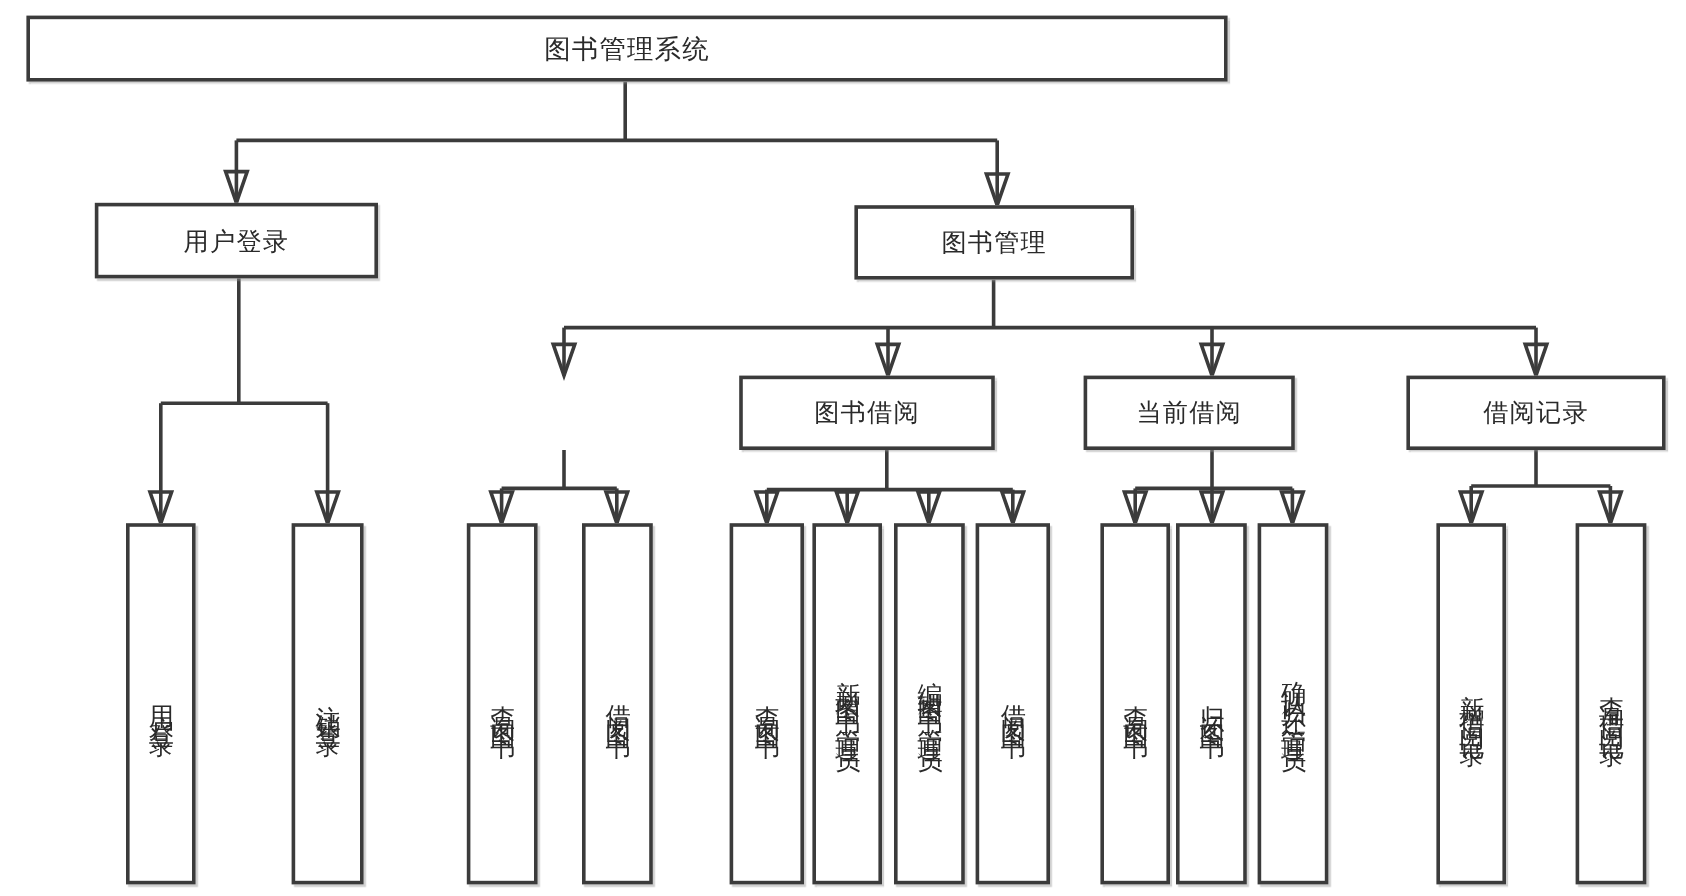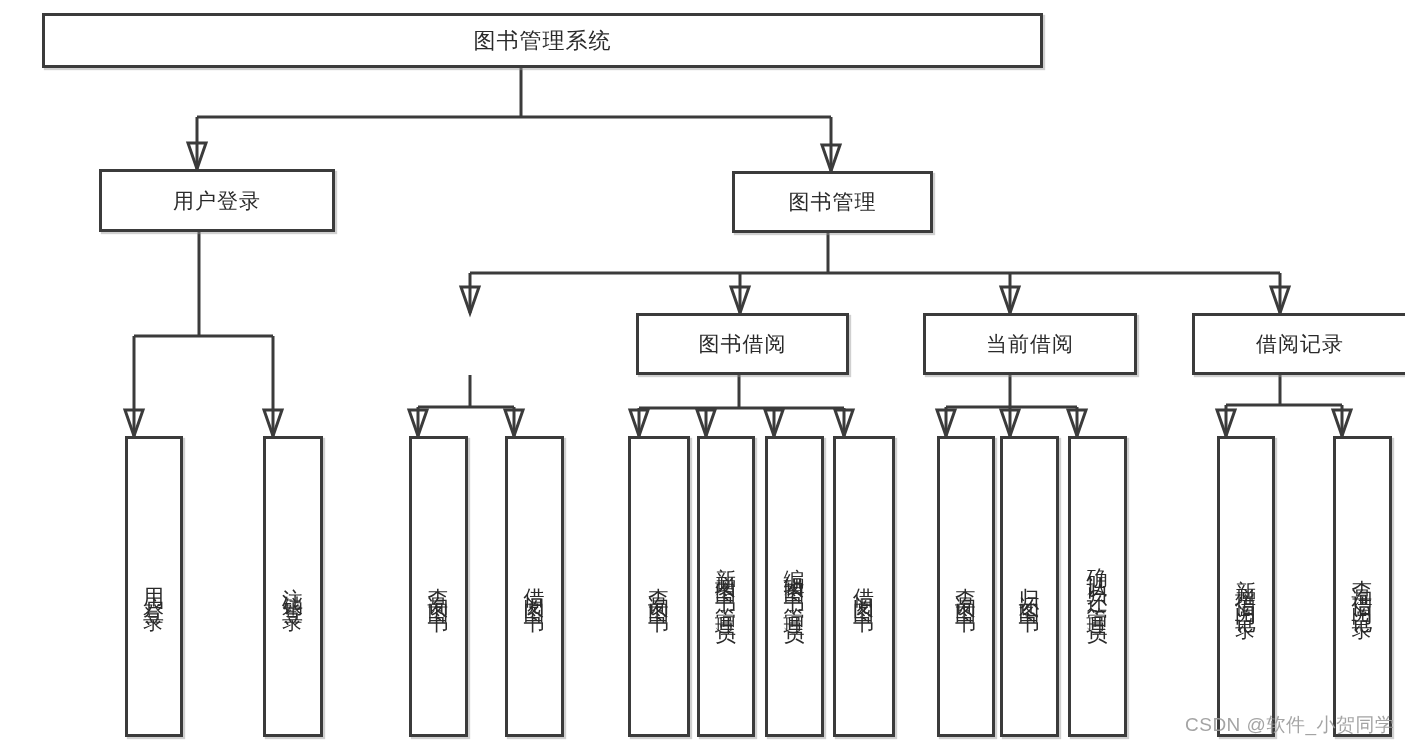--- a/index.html
+++ b/index.html
@@ -3,21 +3,21 @@
 <meta charset="utf-8">
 <style>
   html,body{margin:0;padding:0;background:#ffffff;}
   body{font-family:"Liberation Sans","DejaVu Sans",sans-serif;}
   .canvas{position:relative;width:1405px;height:747px;background:#ffffff;overflow:hidden;}
   .wires{position:absolute;left:0;top:0;width:1405px;height:747px;}
   .wires path,.wires line{stroke:#3b3b3b;stroke-width:3;fill:none;}
   .node{
     position:absolute;box-sizing:border-box;background:#ffffff;
     border:3px solid #3b3b3b;display:flex;align-items:center;justify-content:center;
-    color:#2a2a2a;box-shadow:2px 2px 1px rgba(150,150,150,0.45);margin-left:20px;
+    color:#2a2a2a;box-shadow:2px 2px 1px rgba(150,150,150,0.45);
   }
   .node.h{font-size:21px;letter-spacing:1px;white-space:nowrap;}
   .node.root{font-size:22px;}
   .node.v span{
     writing-mode:vertical-lr;text-orientation:mixed;
     font-size:21px;line-height:1;letter-spacing:8px;white-space:nowrap;
   }
   .watermark{
     position:absolute;left:1185px;top:712px;z-index:5;
     color:#9d9d9d;font-size:19px;letter-spacing:0.5px;white-space:nowrap;opacity:0.92;
@@ -90,28 +90,28 @@
     </g>
   </svg>
 
   <div class="node h root" style="left:22px;top:13px;width:1001px;height:55px">
     <span>图书管理系统</span>
   </div>
 
   <div class="node h" style="left:79px;top:169px;width:236px;height:63px">
     <span>用户登录</span>
   </div>
-  <div class="node h" style="left:712px;top:171px;width:201px;height:62px">
+  <div class="node h" style="left:712px;top:171px;width:233px;height:62px">
     <span>图书管理</span>
   </div>
 
   <div class="node h" style="left:616px;top:313px;width:213px;height:62px">
     <span>图书借阅</span>
   </div>
-  <div class="node h" style="left:903px;top:313px;width:214px;height:62px">
+  <div class="node h" style="left:903px;top:313px;width:176px;height:62px">
     <span>当前借阅</span>
   </div>
   <div class="node h" style="left:1172px;top:313px;width:216px;height:62px">
     <span>借阅记录</span>
   </div>
 
   <div class="node v" style="left:105px;top:436px;width:58px;height:301px">
     <span>用户登录</span>
   </div>
   <div class="node v" style="left:243px;top:436px;width:60px;height:301px">
@@ -148,15 +148,14 @@
     <span>确认归还（管理员）</span>
   </div>
 
   <div class="node v" style="left:1197px;top:436px;width:58px;height:301px">
     <span>新增借阅记录</span>
   </div>
   <div class="node v" style="left:1313px;top:436px;width:59px;height:301px">
     <span>查询借阅记录</span>
   </div>
 
-  <div class="watermark">CSDN @软件_小贺同学</div>
 
 </div>
 
 </body></html>

